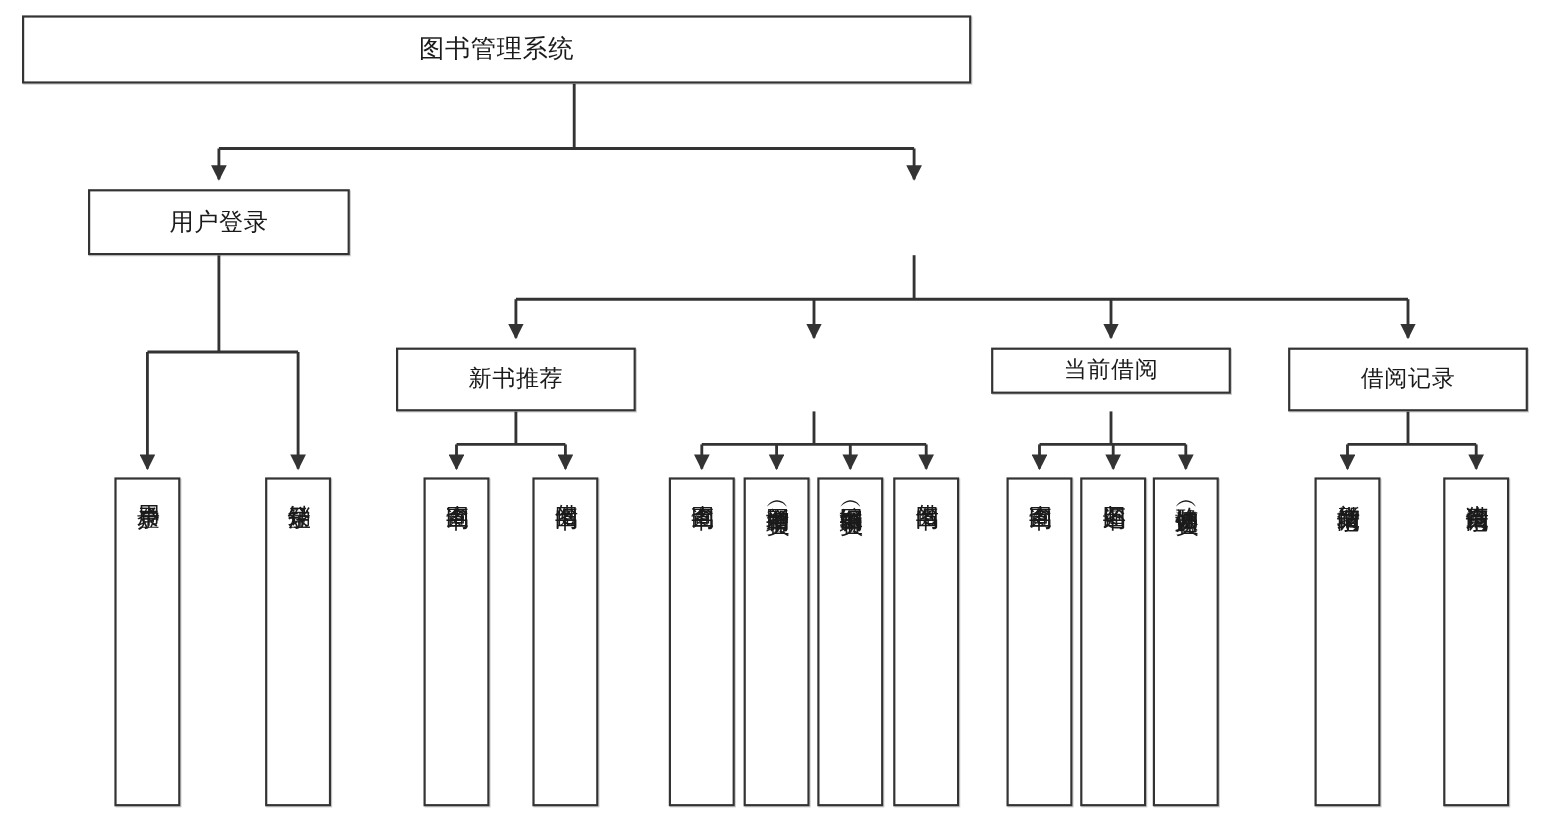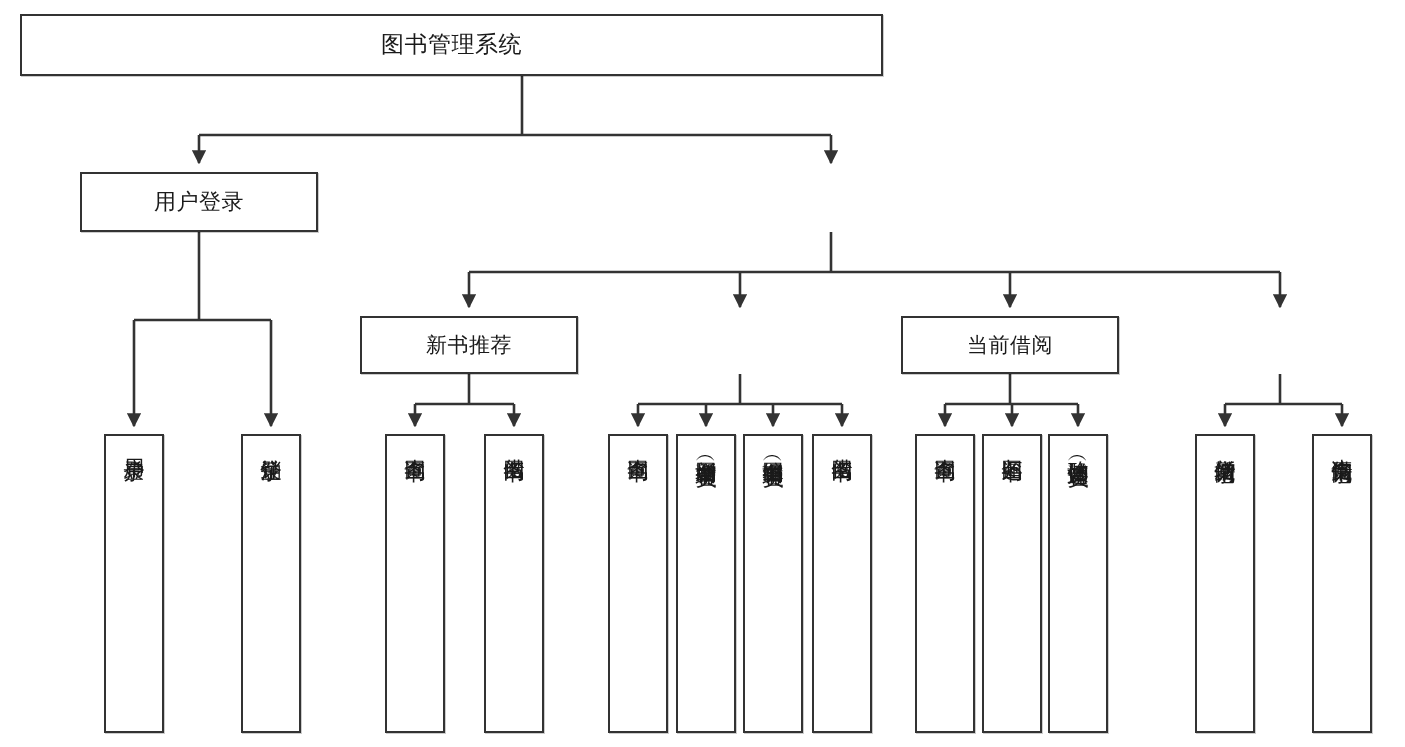--- a/index.html
+++ b/index.html
@@ -130,22 +130,25 @@
     <span class="label">图书管理系统</span>
   </div>
 
   <div class="node lvl2" style="left:80px; top:172px; width:238px; height:60px;">
     <span class="label">用户登录</span>
   </div>
 
   <div class="node lvl3" style="left:360px; top:316px; width:218px; height:58px;">
     <span class="label">新书推荐</span>
   </div>
-  <div class="node lvl3" style="left:901px; top:316px; width:218px; height:58px;">
+  <div class="node lvl3" style="left:901px; top:316px; width:218px; height:42px;">
     <span class="label">当前借阅</span>
+  </div>
+  <div class="node lvl3" style="left:1171px; top:316px; width:218px; height:58px;">
+    <span class="label">借阅记录</span>
   </div>
 
   <div class="node leaf" style="left:104px; top:434px; width:60px; height:299px;">
     <span class="label">用户登录</span>
   </div>
   <div class="node leaf" style="left:241px; top:434px; width:60px; height:299px;">
     <span class="label">注销登录</span>
   </div>
 
   <div class="node leaf" style="left:385px; top:434px; width:60px; height:299px;">

